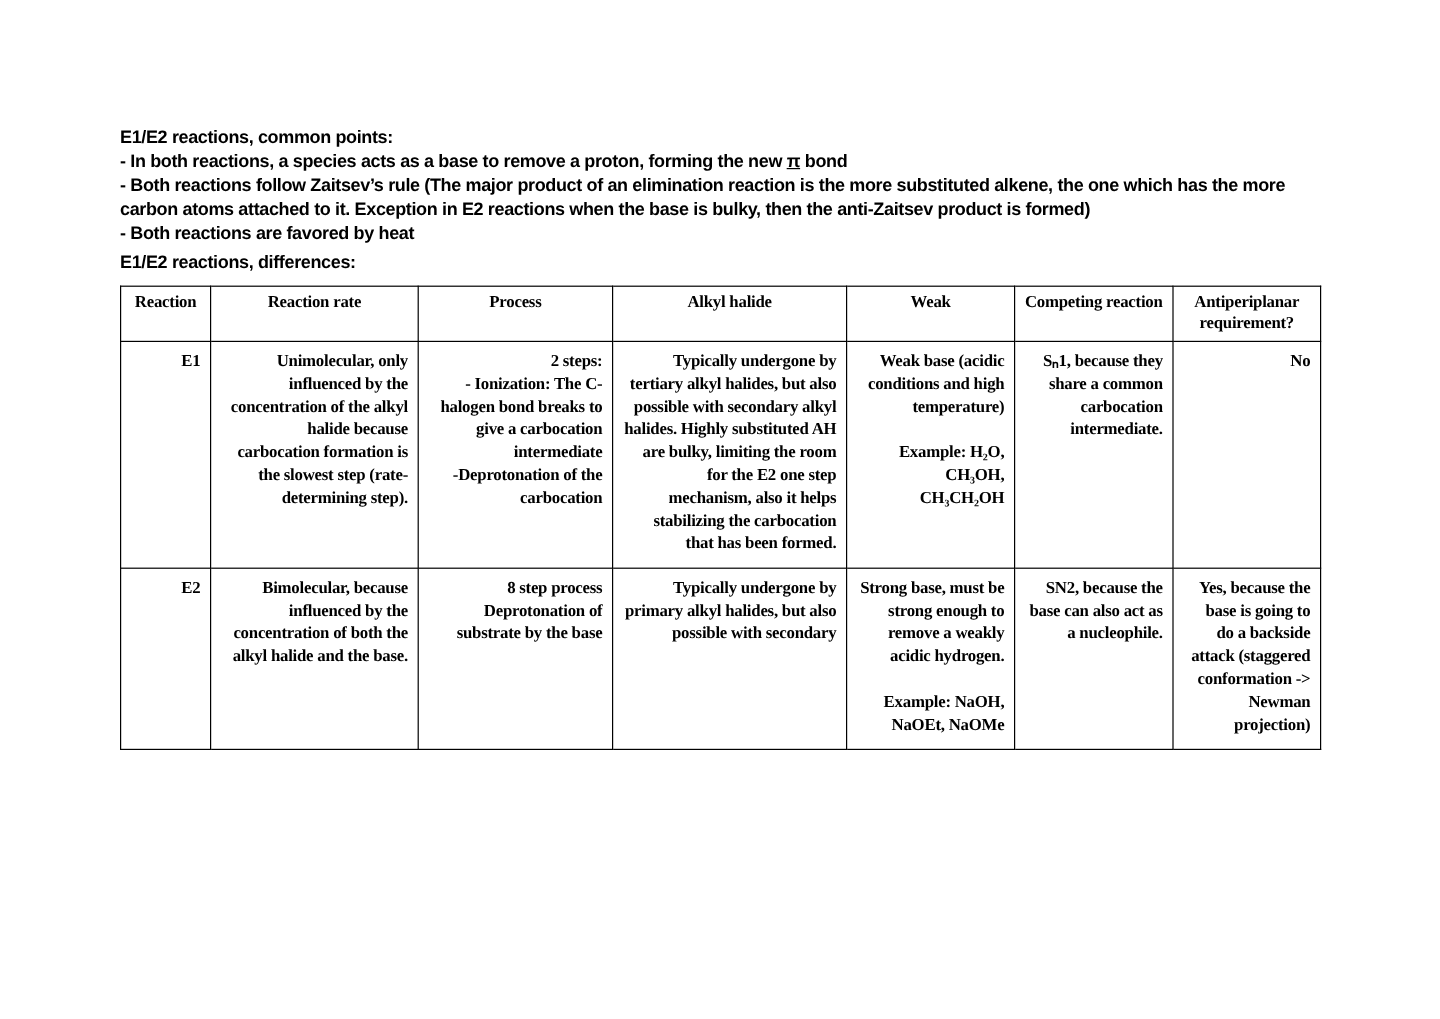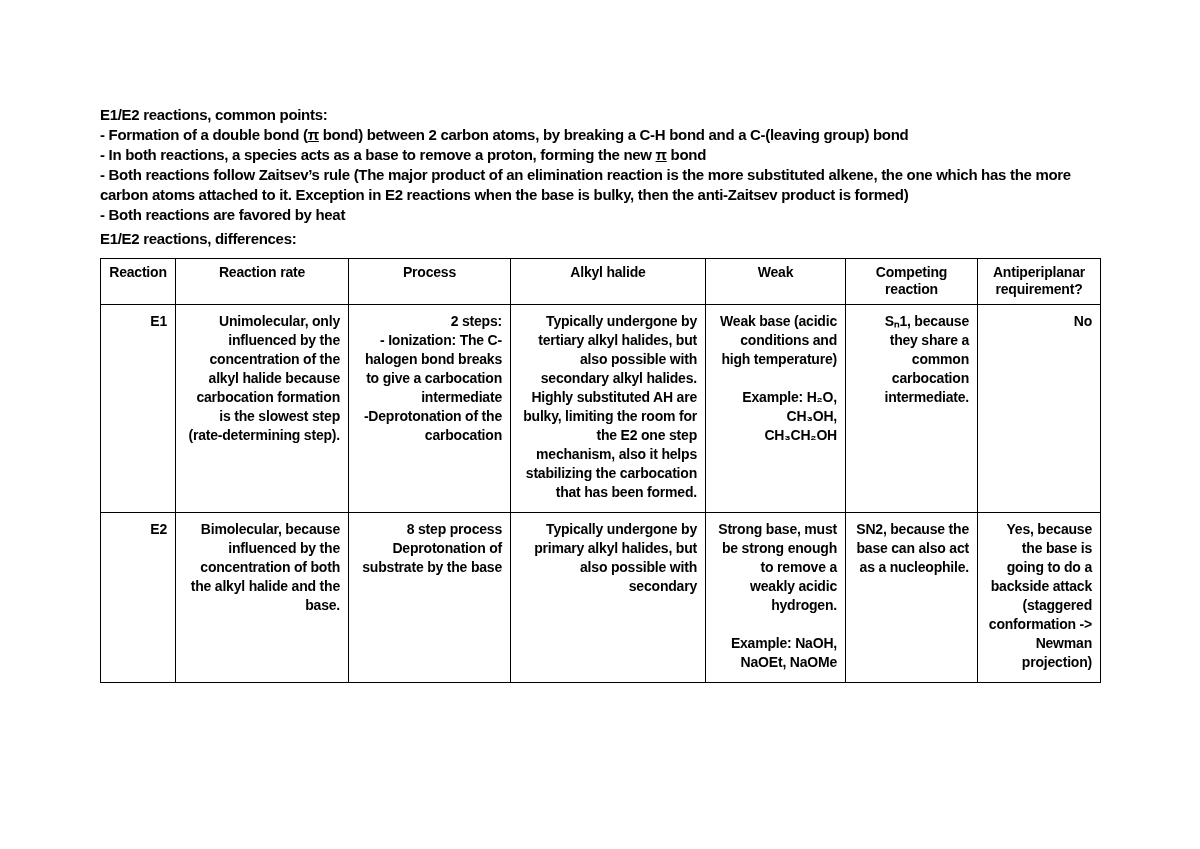--- a/index.html
+++ b/index.html
@@ -34,20 +34,21 @@
     border-collapse: collapse;
     table-layout: fixed;
     width: 1000px;
   }
   table.compare th,
   table.compare td {
     border: 1.4px solid #000000;
     vertical-align: top;
     font-size: 14px;
     letter-spacing: -0.2px;
+    font-family: Liberation Serif, serif;
   }
   table.compare th {
     text-align: center;
     font-weight: bold;
     line-height: 17px;
     padding: 5px 3px 6px;
   }
   table.compare td {
     text-align: right;
     line-height: 19px;
@@ -56,21 +57,20 @@
   }
   u { text-decoration: underline; }
 </style>
 </head>
 <body>
 
 <div class="page">
 
   <div class="intro">
     <p>E1/E2 reactions, common points:</p>
-    <p>- Formation of a double bond (<u>π</u> bond) between 2 carbon atoms, by breaking a C-H bond and a C-(leaving group) bond</p>
     <p>- In both reactions, a species acts as a base to remove a proton, forming the new <u>π</u> bond</p>
     <p>- Both reactions follow Zaitsev’s rule (The major product of an elimination reaction is the more substituted alkene, the one which has the more carbon atoms attached to it. Exception in E2 reactions when the base is bulky, then the anti-Zaitsev product is formed)</p>
     <p>- Both reactions are favored by heat</p>
   </div>
 
   <p class="table-title">E1/E2 reactions, differences:</p>
 
   <table class="compare">
     <colgroup>
       <col style="width:75px">

